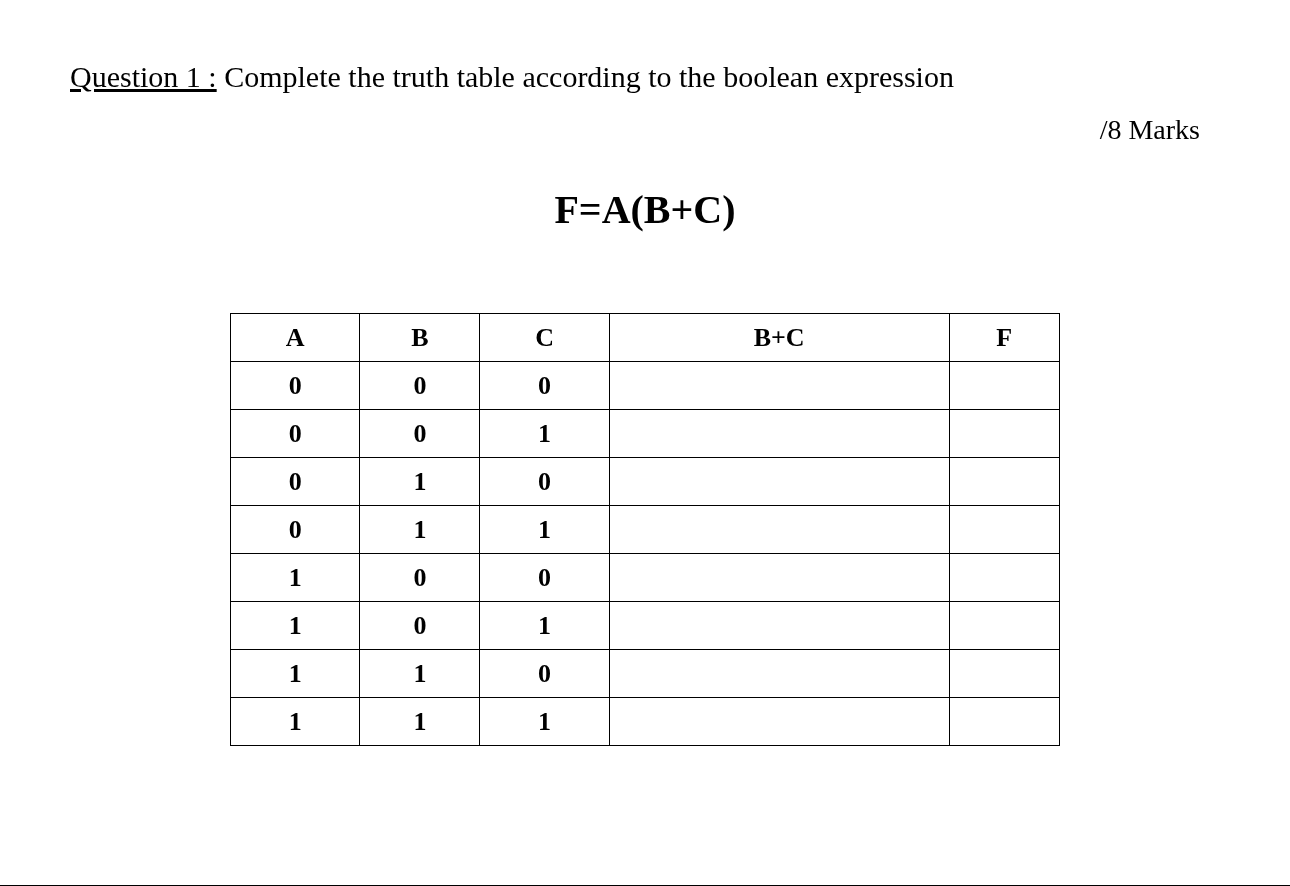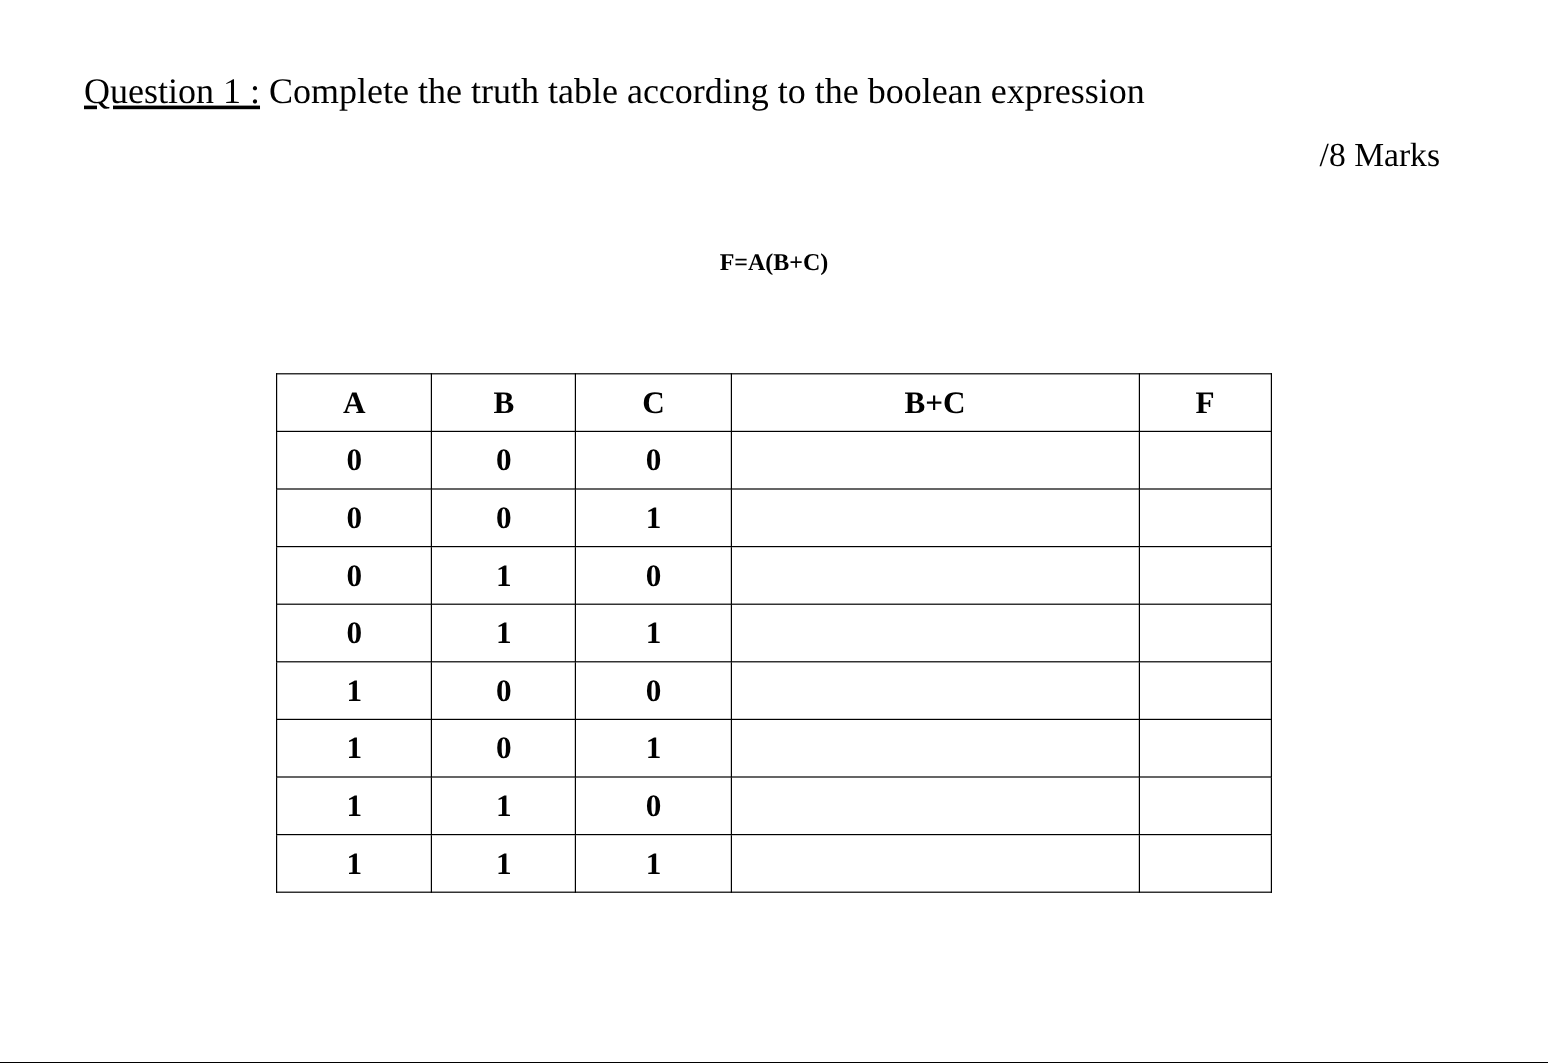--- a/index.html
+++ b/index.html
@@ -23,24 +23,24 @@
       margin-bottom: 20px;
     }
     .question-label {
       text-decoration: underline;
     }
     .marks {
       font-size: 28px;
       font-weight: normal;
       text-align: right;
       margin-right: 20px;
-      margin-bottom: 62px;
+      margin-bottom: 40px;
     }
     .formula {
-      font-size: 20px;
+      font-size: 40px;
       font-weight: bold;
       text-align: center;
       margin-bottom: 80px;
     }
     .table-wrap {
       display: flex;
       justify-content: center;
     }
     table.truth {
       border-collapse: collapse;

